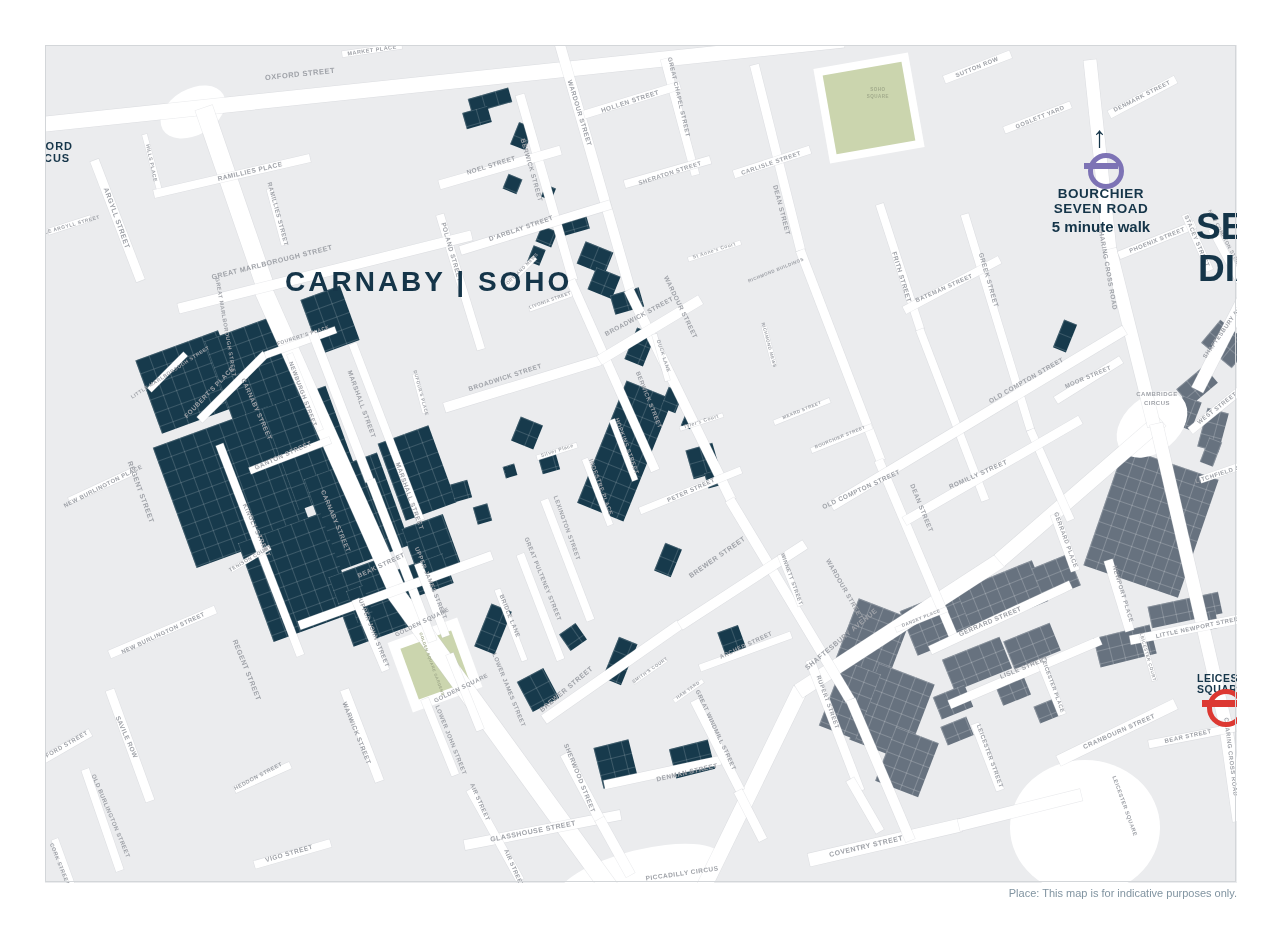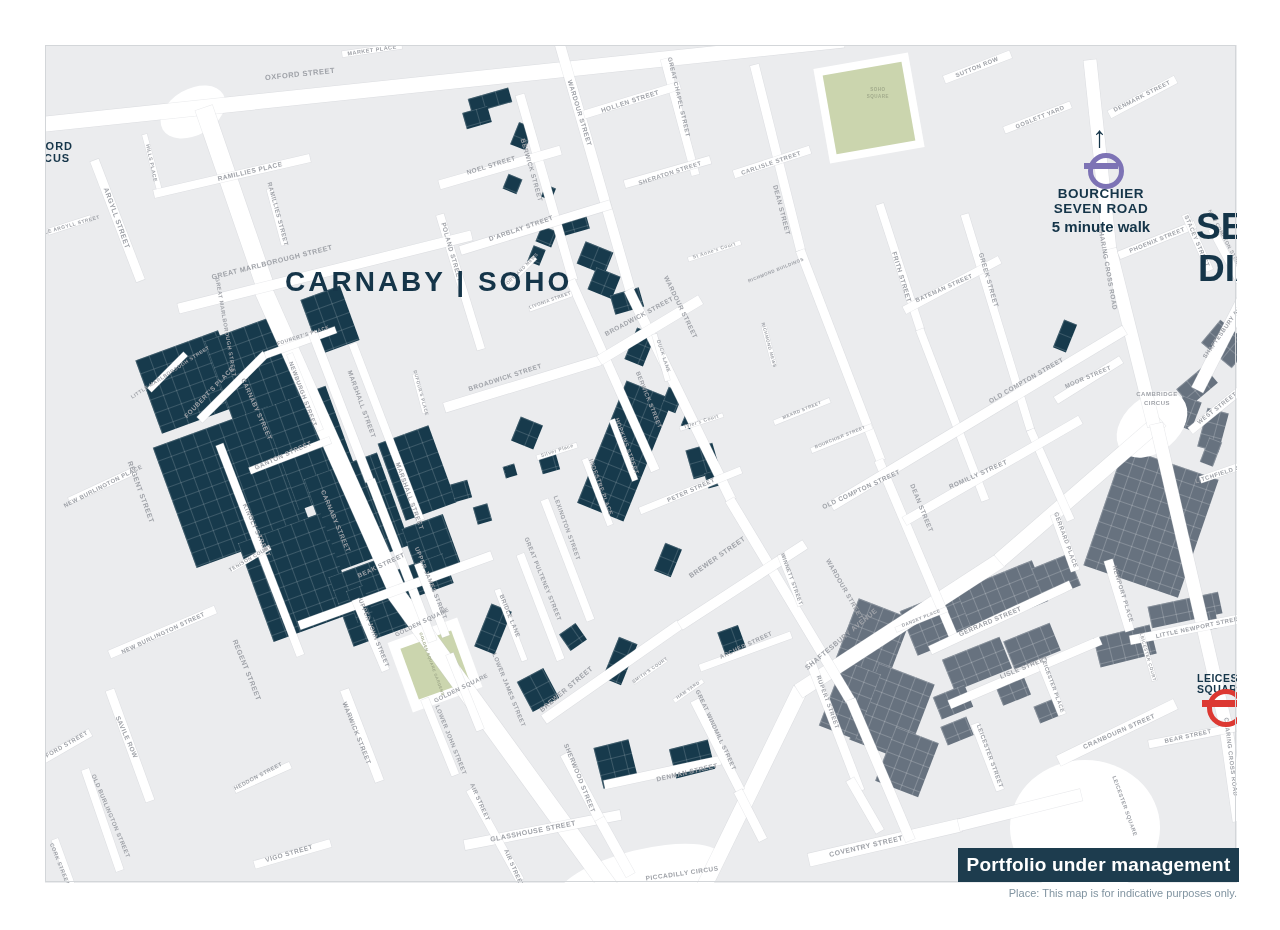--- a/index.html
+++ b/index.html
@@ -70,21 +70,20 @@
     <div class="station-name" style="left:1197px;top:683px;text-align:left;font-size:10.5px;letter-spacing:.5px;">SQUARE</div>
     <div class="roundel" style="left:1207px;top:689px;width:28px;height:28px;border:5px solid #dc3832;"></div>
     <div class="bar" style="position:absolute;left:1202px;top:700px;width:38px;height:7px;background:#dc3832;z-index:41;"></div>
 
     <div class="margin" style="left:0;top:0;width:1280px;height:45px;"></div>
     <div class="margin" style="left:0;top:0;width:45px;height:930px;"></div>
     <div class="margin" style="left:1237px;top:0;width:43px;height:930px;"></div>
     <div class="margin" style="left:0;top:883px;width:1280px;height:47px;"></div>
     <div id="map-border"></div>
 
-    <div id="legend">Portfolio under management</div>
     <div id="note">Place: This map is for indicative purposes only.</div>
   <div class="street" style="left: 34px; top: 74.5px; width: 812px; height: 15px; transform: rotate(-6deg);"></div>
       <div class="street" style="left: 137.5px; top: 191px; width: 195px; height: 18px; transform: rotate(71deg);"></div>
       <div class="street" style="left: 165px; top: 431px; width: 330px; height: 18px; transform: rotate(66deg);"></div>
       <div class="street" style="left: 316px; top: 731px; width: 372px; height: 18px; transform: rotate(54deg);"></div>
       <div class="street" style="left: 635px; top: 784.5px; width: 230px; height: 15px; transform: rotate(-64deg);"></div>
       <div class="street" style="left: 779px; top: 617.5px; width: 242px; height: 15px; transform: rotate(-33deg);"></div>
       <div class="street" style="left: 973px; top: 482.5px; width: 214px; height: 15px; transform: rotate(-41deg);"></div>
       <div class="street" style="left: 1170px; top: 338.5px; width: 100px; height: 13px; transform: rotate(-63deg);"></div>
       <div class="street" style="left: 1004px; top: 148.5px; width: 192px; height: 13px; transform: rotate(84deg);"></div>

